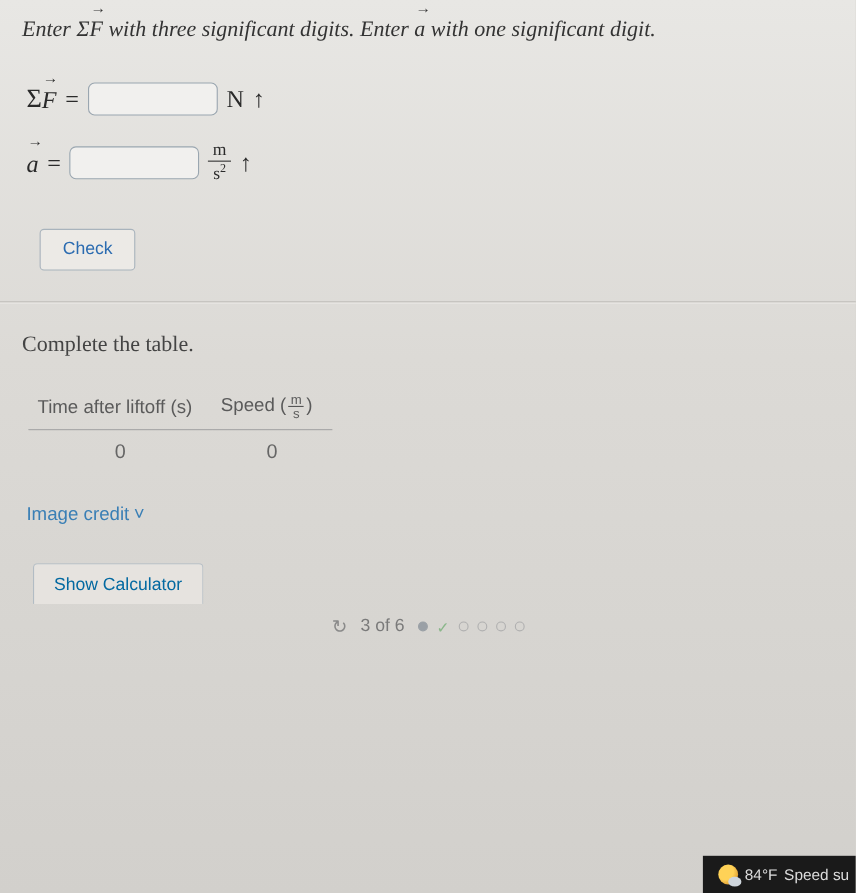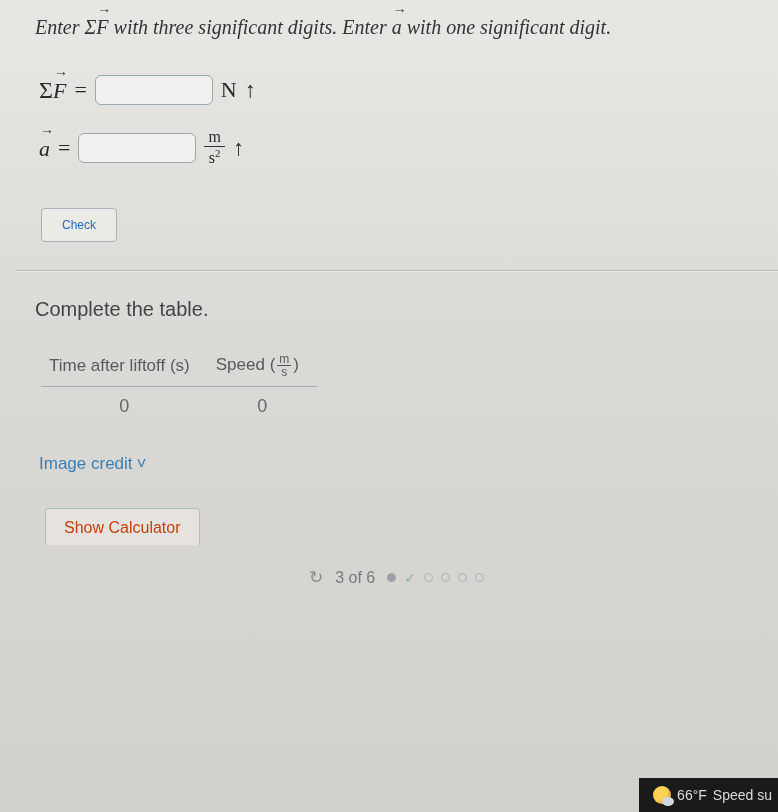--- a/index.html
+++ b/index.html
@@ -6,21 +6,21 @@
   body {
     font-family: Georgia, 'Times New Roman', serif;
     background: #d8d6d2;
     width: 778px;
     height: 812px;
     position: relative;
     overflow: hidden;
     color: #2a2a2a;
   }
   .page {
-    padding: 12px 20px 0 35px;
+    padding: 12px 20px 0 20px;
     background: linear-gradient(180deg, #e8e7e4 0%, #dcdad6 40%, #d2d0cc 100%);
     min-height: 100%;
   }
   .instruction {
     font-style: italic;
     font-size: 20px;
     color: #333;
     margin-bottom: 34px;
     line-height: 1.35;
   }
@@ -70,33 +70,33 @@
   .frac .bot { padding: 1px 4px 0; }
   .sup { font-size: 11px; vertical-align: super; }
   .arrow-up { margin-left: 8px; font-size: 22px; }
   .check-btn {
     font-family: 'Helvetica Neue', Arial, sans-serif;
     color: #2a6bb0;
     background: #eceae6;
     border: 1.5px solid #a8b3bc;
     border-radius: 4px;
     padding: 9px 20px;
-    font-size: 12px;
-    margin: 18px 0 0 6px;
+    font-size: 16px;
+    margin: 18px 0 0 16px;
     cursor: pointer;
   }
   hr.sep {
     border: none;
     border-top: 1.5px solid #b8b6b2;
     border-bottom: 1px solid #eceae6;
     margin: 28px 0 26px -20px;
     width: 820px;
   }
   .subhead {
-    font-family: Liberation Sans, sans-serif;
+    font-family: Liberation Serif, serif;
     color: #444;
     font-size: 20px;
     margin-bottom: 26px;
   }
   table.data {
     border-collapse: collapse;
     margin-left: 6px;
   }
   table.data th {
     font-family: 'Helvetica Neue', Arial, sans-serif;
@@ -128,28 +128,28 @@
     color: #3a7fb5;
     font-size: 17px;
     margin: 28px 0 0 4px;
     cursor: pointer;
     display: inline-flex;
     align-items: flex-end;
     gap: 4px;
   }
   .calc-btn {
     font-family: 'Helvetica Neue', Arial, sans-serif;
-    color: #c2410c;
+    color: #0369a1;
     background: #e6e3df;
     border: 1.5px solid #b2bcc4;
     border-top-left-radius: 4px;
     border-top-right-radius: 4px;
     padding: 10px 18px 8px;
     font-size: 16px;
-    margin: 34px 0 12px 10px;
+    margin: 34px 0 0 10px;
     cursor: pointer;
     border-bottom: none;
   }
   .footer {
     display: flex;
     align-items: center;
     justify-content: center;
     gap: 12px;
     font-family: 'Helvetica Neue', Arial, sans-serif;
     color: #7a7a7a;
@@ -265,15 +265,15 @@
       <span class="dot"></span>
       <span class="dot"></span>
       <span class="dot"></span>
       <span class="dot"></span>
     </span>
   </div>
 </div>
 
 <div class="taskbar">
   <span class="weather-ico"></span>
-  <span>66°F</span>
+  <span>84°F</span>
   <span>Speed su</span>
 </div>
 
 </body></html>

